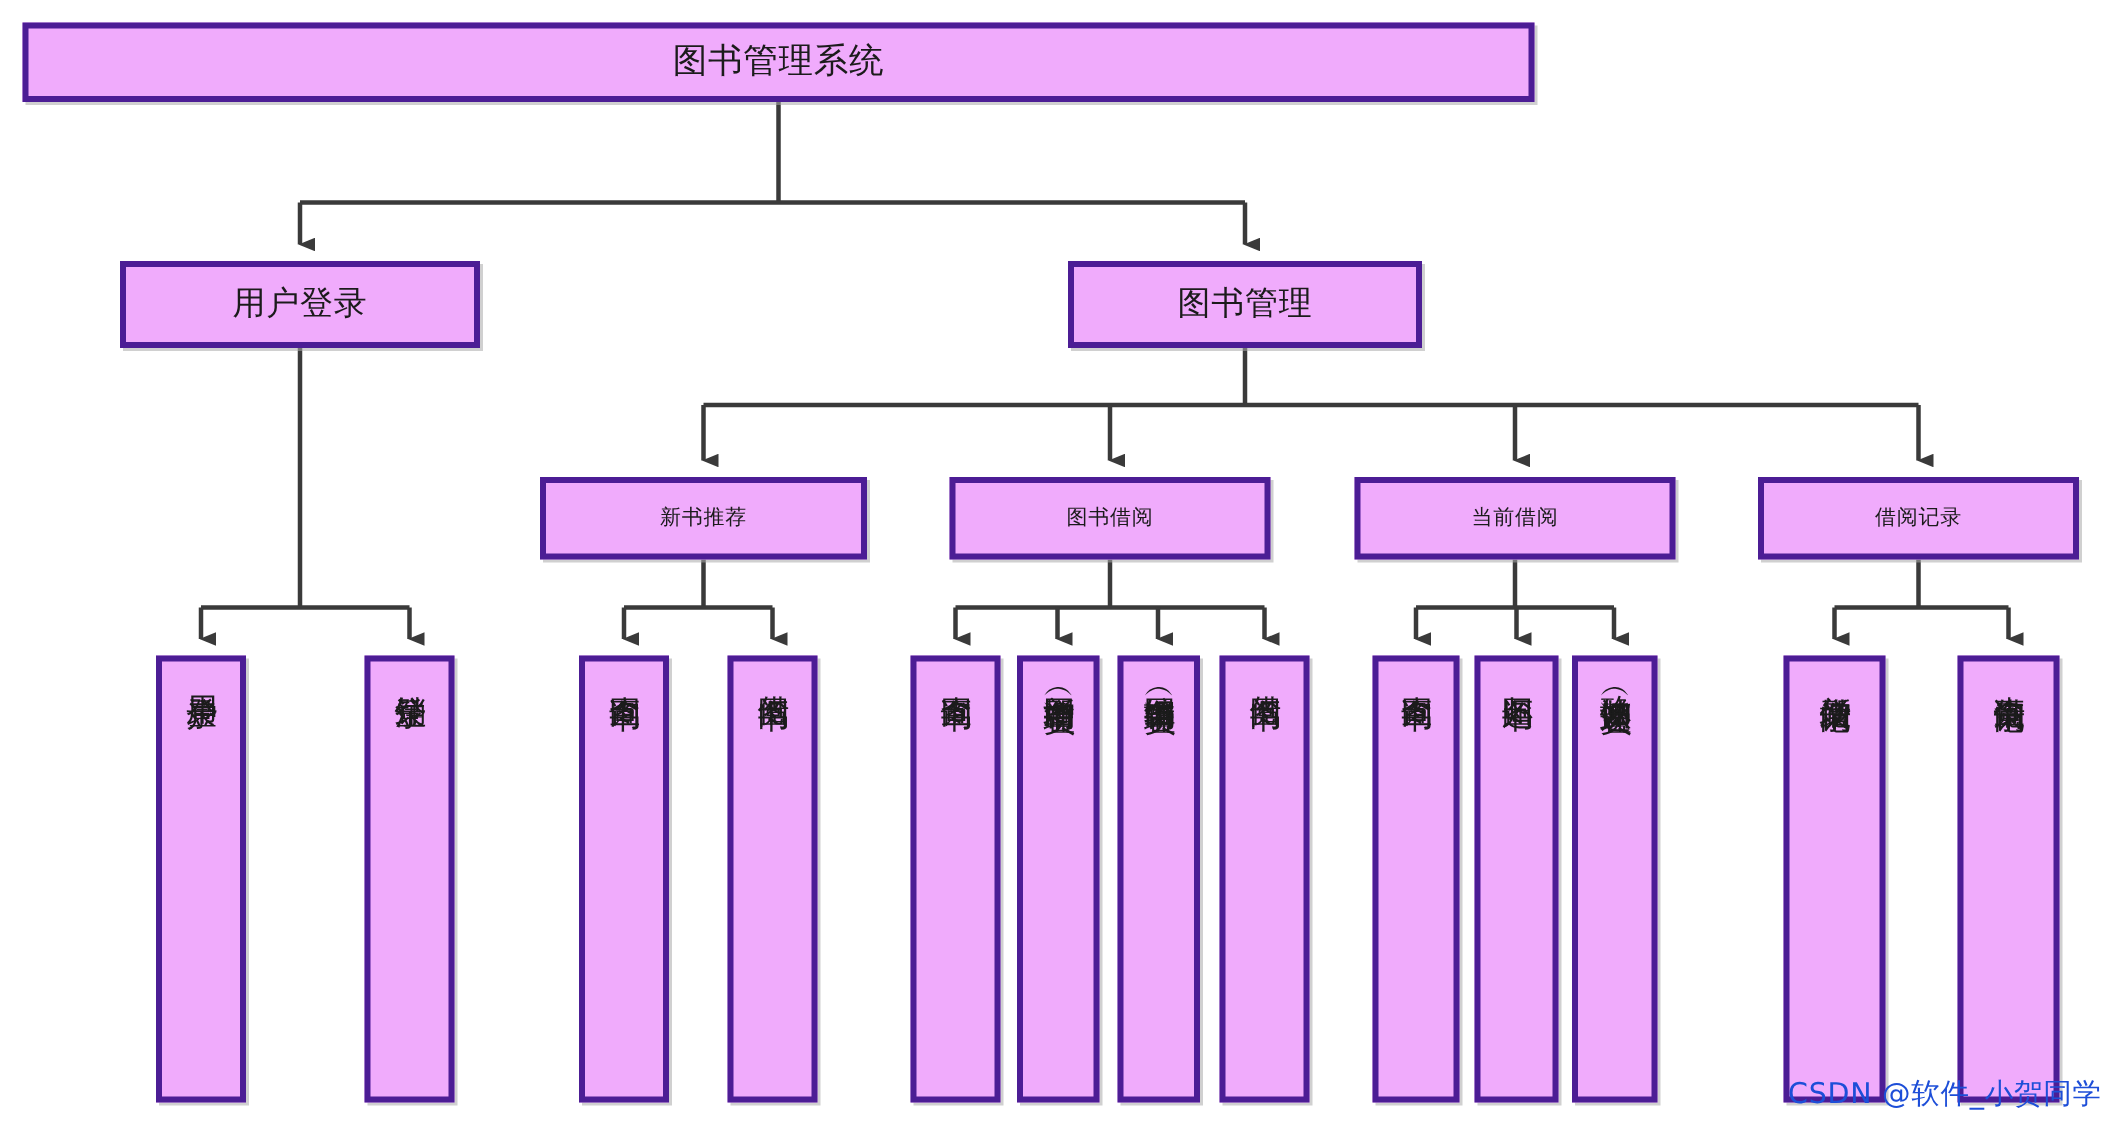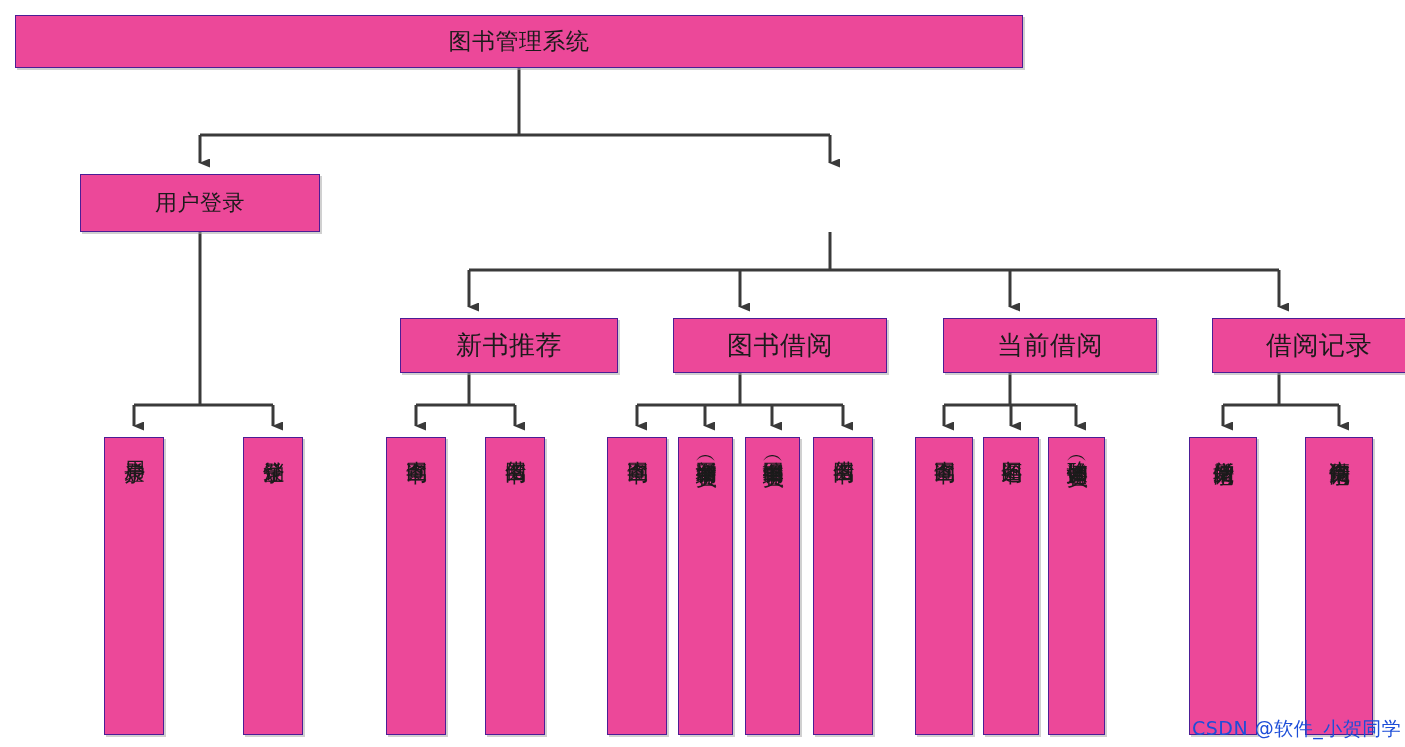--- a/index.html
+++ b/index.html
@@ -21,22 +21,22 @@
     position: absolute;
     left: 0;
     top: 0;
     width: 1405px;
     height: 747px;
     pointer-events: none;
   }
   .node {
     position: absolute;
     box-sizing: border-box;
-    border: 1px solid #4c1d95;
-    background: #ec4899;
+    border: 4px solid #4c1d95;
+    background: #f0abfc;
     display: flex;
     align-items: center;
     justify-content: center;
     color: #1b1b1b;
     box-shadow: 2px 2px 0 rgba(170,170,170,0.55);
   }
   .node .lbl {
     display: block;
     text-align: center;
     line-height: 1.18;
@@ -53,21 +53,21 @@
   .node.vert .lbl {
     writing-mode: vertical-rl;
     text-orientation: upright;
     line-height: 1.02;
     letter-spacing: 1px;
   }
   #root-node {
     font-size: 23px;
   }
   .lvl2 { font-size: 22px; }
-  .lvl3 { font-size: 26px; margin-left: 40px; }
+  .lvl3 { font-size: 14px; }
   .leaf { font-size: 21px; }
   #watermark {
     position: absolute;
     color: #1d4ed8;
     font-size: 19px;
     white-space: nowrap;
     letter-spacing: 0.5px;
   }
 </style>
 </head>
@@ -126,20 +126,23 @@
     </g>
   </svg>
 
   <div class="node horiz" id="root-node" style="left:15px; top:15px; width:1008px; height:53px;">
     <span class="lbl">图书管理系统</span>
   </div>
 
   <div class="node horiz lvl2" style="left:80px; top:174px; width:240px; height:58px;">
     <span class="lbl">用户登录</span>
   </div>
+  <div class="node horiz lvl2" style="left:712px; top:174px; width:236px; height:58px;">
+    <span class="lbl">图书管理</span>
+  </div>
 
   <div class="node horiz lvl3" style="left:360px; top:318px; width:218px; height:55px;">
     <span class="lbl">新书推荐</span>
   </div>
   <div class="node horiz lvl3" style="left:633px; top:318px; width:214px; height:55px;justify-content:center;">
     <span class="lbl">图书借阅</span>
   </div>
   <div class="node horiz lvl3" style="left:903px; top:318px; width:214px; height:55px;">
     <span class="lbl">当前借阅</span>
   </div>

